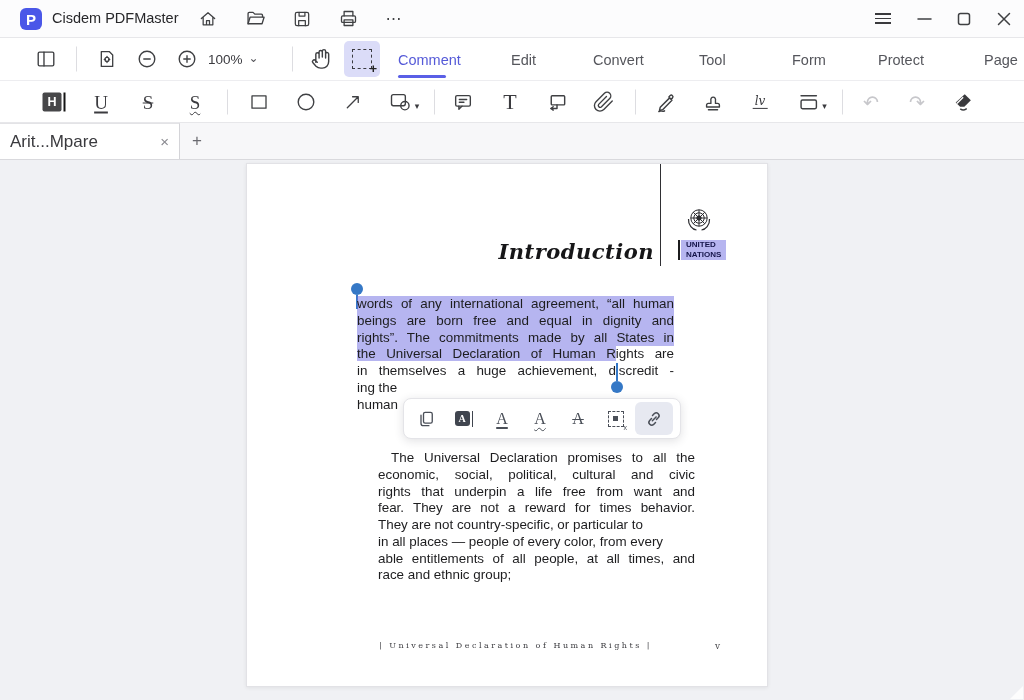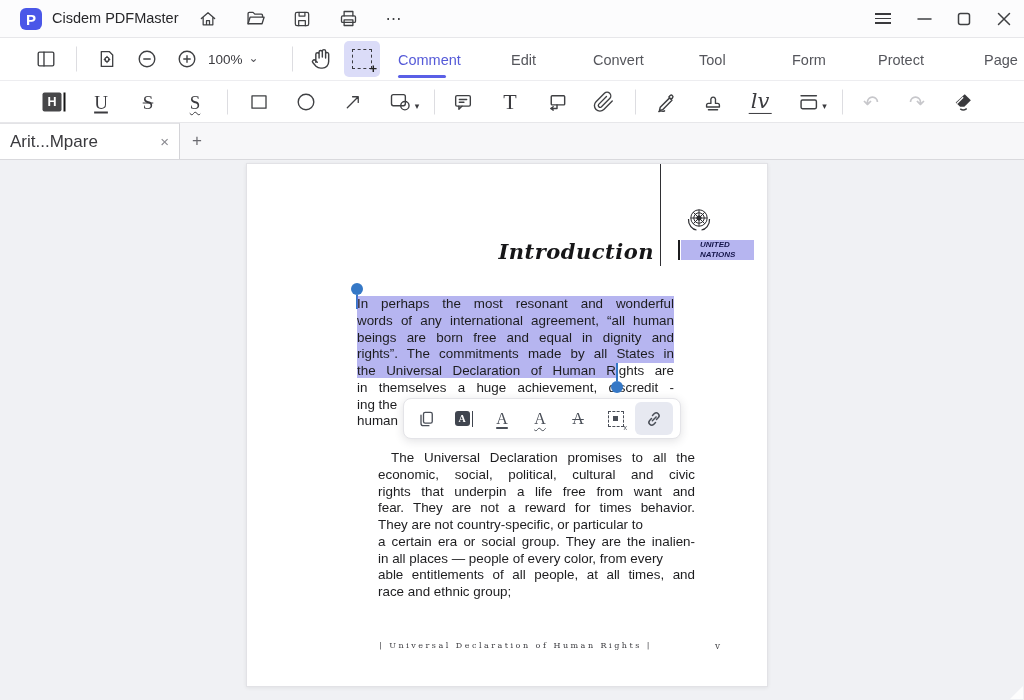--- a/index.html
+++ b/index.html
@@ -55,21 +55,21 @@
 
   
   #canvas { position:absolute; left:0; top:160px; width:1024px; height:540px; background:#f0f1f4; }
   #page { position:absolute; left:246px; top:3px; width:522px; height:524px; background:#fff; border:1px solid #e2e2e6; box-shadow:0 1px 4px rgba(0,0,0,.07); }
   #rule-v { position:absolute; left:413px; top:0; width:1px; height:102px; background:#2f2f33; }
   #pdf-heading { position:absolute; right:113px; top:75px; font-family:"DejaVu Serif", serif; font-style:italic; font-weight:bold; font-size:21px; color:#161618; letter-spacing:.5px; }
   #un-logo { position:absolute; left:437px; top:41px; }
   #un-caption { position:absolute; left:431px; top:76px; display:flex; }
   #un-caret { width:2px; background:#1c1c1e; margin-right:1px; }
   .un-lines { display:flex; flex-direction:column; }
-  .un-lines span { font-size:8px; font-weight:bold; color:#15154a; line-height:10px; background:rgba(110,108,226,.5); padding:0 19px;font-style:italic; }
+  .un-lines span { font-size:8px; font-weight:bold; color:#15154a; line-height:10px; background:rgba(110,108,226,.5); padding:0 5px; }
 
   .pcol { position:absolute; left:110px; width:317px; font-size:13.4px; line-height:16.75px; color:#1d1d1f; }
   #para1 { top:132px; }
   #para2 { top:286px;margin-left:21px; }
   .ln { display:block; white-space:nowrap; }
   .j { white-space:normal; text-align:justify; text-align-last:justify; }
   .hl { background:rgba(110,108,226,.5); }
   .indent { text-indent:13px; }
 
   .sel-handle { position:absolute; }
@@ -288,21 +288,21 @@
         <path class="stk" d="M6 17.5L15.8 7.7l2.4 2.4L8.5 20l-3.3.8zM15 6.7l1.4-1.4a1.7 1.7 0 0 1 2.4 2.4L17.4 9.1"></path>
         <path class="stk" d="M4.5 22c2-1.6 4 .6 6-.8"></path>
       </svg>
   </div>
   <div class="tool" style="left:713px">
     <svg width="22" height="22" viewBox="0 0 24 24">
         <path class="stk" d="M9.7 13.5v-3a2.6 3 0 1 1 5 0v3h2.3a2 2 0 0 1 2 2v2H5v-2a2 2 0 0 1 2-2zM7 20.5h10"></path>
       </svg>
   </div>
   <div class="tool" style="left:760px">
-    <span style="font-family:'DejaVu Serif',serif;font-style:italic;font-size:21px;color:#3b3b3f;border-bottom:1.4px solid #3b3b3f;padding:0 2px;line-height:1.1;">lv</span>
+    <span style="font-family:'DejaVu Serif',serif;font-style:italic;font-size:12px;color:#3b3b3f;border-bottom:1.4px solid #3b3b3f;padding:0 2px;line-height:1.1;">lv</span>
   </div>
   <div class="tool" style="left:812px">
     <svg width="23" height="23" viewBox="0 0 24 24">
         <line class="stk" x1="4" y1="5.5" x2="20" y2="5.5"></line>
         <rect class="stk" x="4" y="10" width="16" height="9" rx="1.5"></rect>
       </svg>
     <span class="caret">▾</span>
   </div>
   <div class="sep" style="left:842px"></div>
   <div class="tool" style="left:871px">
@@ -361,21 +361,20 @@
         <span>NATIONS</span>
       </span>
     </div>
 
     <div class="sel-handle" style="left:104px;top:119px;">
       <div class="sel-dot"></div>
       <div class="sel-stem" style="height:14px;"></div>
     </div>
 
     <div class="pcol" id="para1">
-      <span class="ln j hl">In perhaps the most resonant and wonderful</span>
       <span class="ln j hl">words of any international agreement, “all human</span>
       <span class="ln j hl">beings are born free and equal in dignity and</span>
       <span class="ln j hl">rights”. The commitments made by all States in</span>
       <span class="ln j"><span class="hl">the Universal Declaration of Human R</span><span>ights are</span></span>
       <span class="ln j">in themselves a huge achievement, discredit -</span>
       <span class="ln">ing the</span>
       <span class="ln">human</span>
     </div>
 
     <div class="sel-handle" style="left:364px;top:199px;">
@@ -421,21 +420,20 @@
           </svg>
       </div>
     </div>
 
     <div class="pcol" id="para2">
       <span class="ln j indent">The Universal Declaration promises to all the</span>
       <span class="ln j">economic, social, political, cultural and civic</span>
       <span class="ln j">rights that underpin a life free from want and</span>
       <span class="ln j">fear. They are not a reward for times behavior.</span>
       <span class="ln">They are not country-specific, or particular to</span>
-      <span class="ln j">a certain era or social group. They are the inalien-</span>
       <span class="ln">in all places — people of every color, from every</span>
       <span class="ln j">able entitlements of all people, at all times, and</span>
       <span class="ln">race and ethnic group;</span>
     </div>
 
     <div id="pdf-footer">| Universal Declaration of Human Rights |</div>
     <div id="pg-num">v</div>
   </div>
 </div>
 

